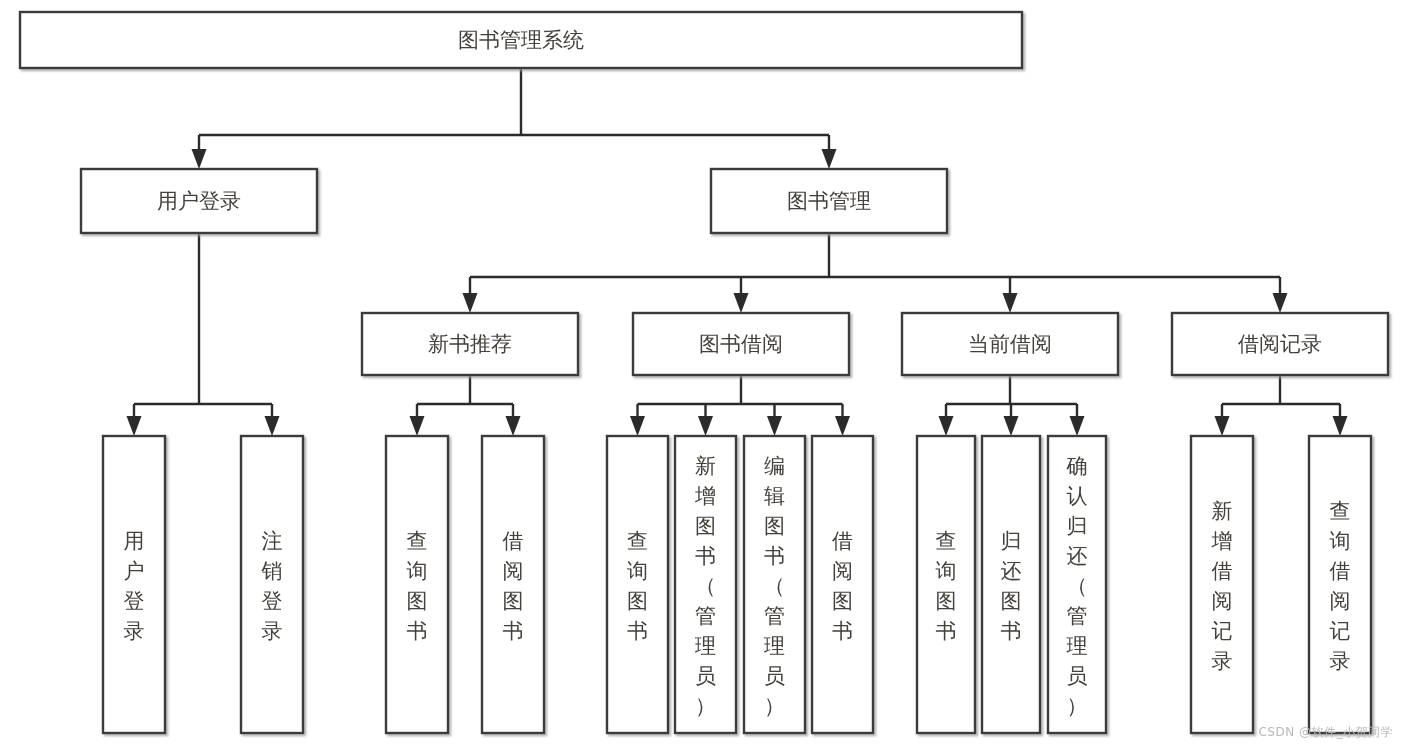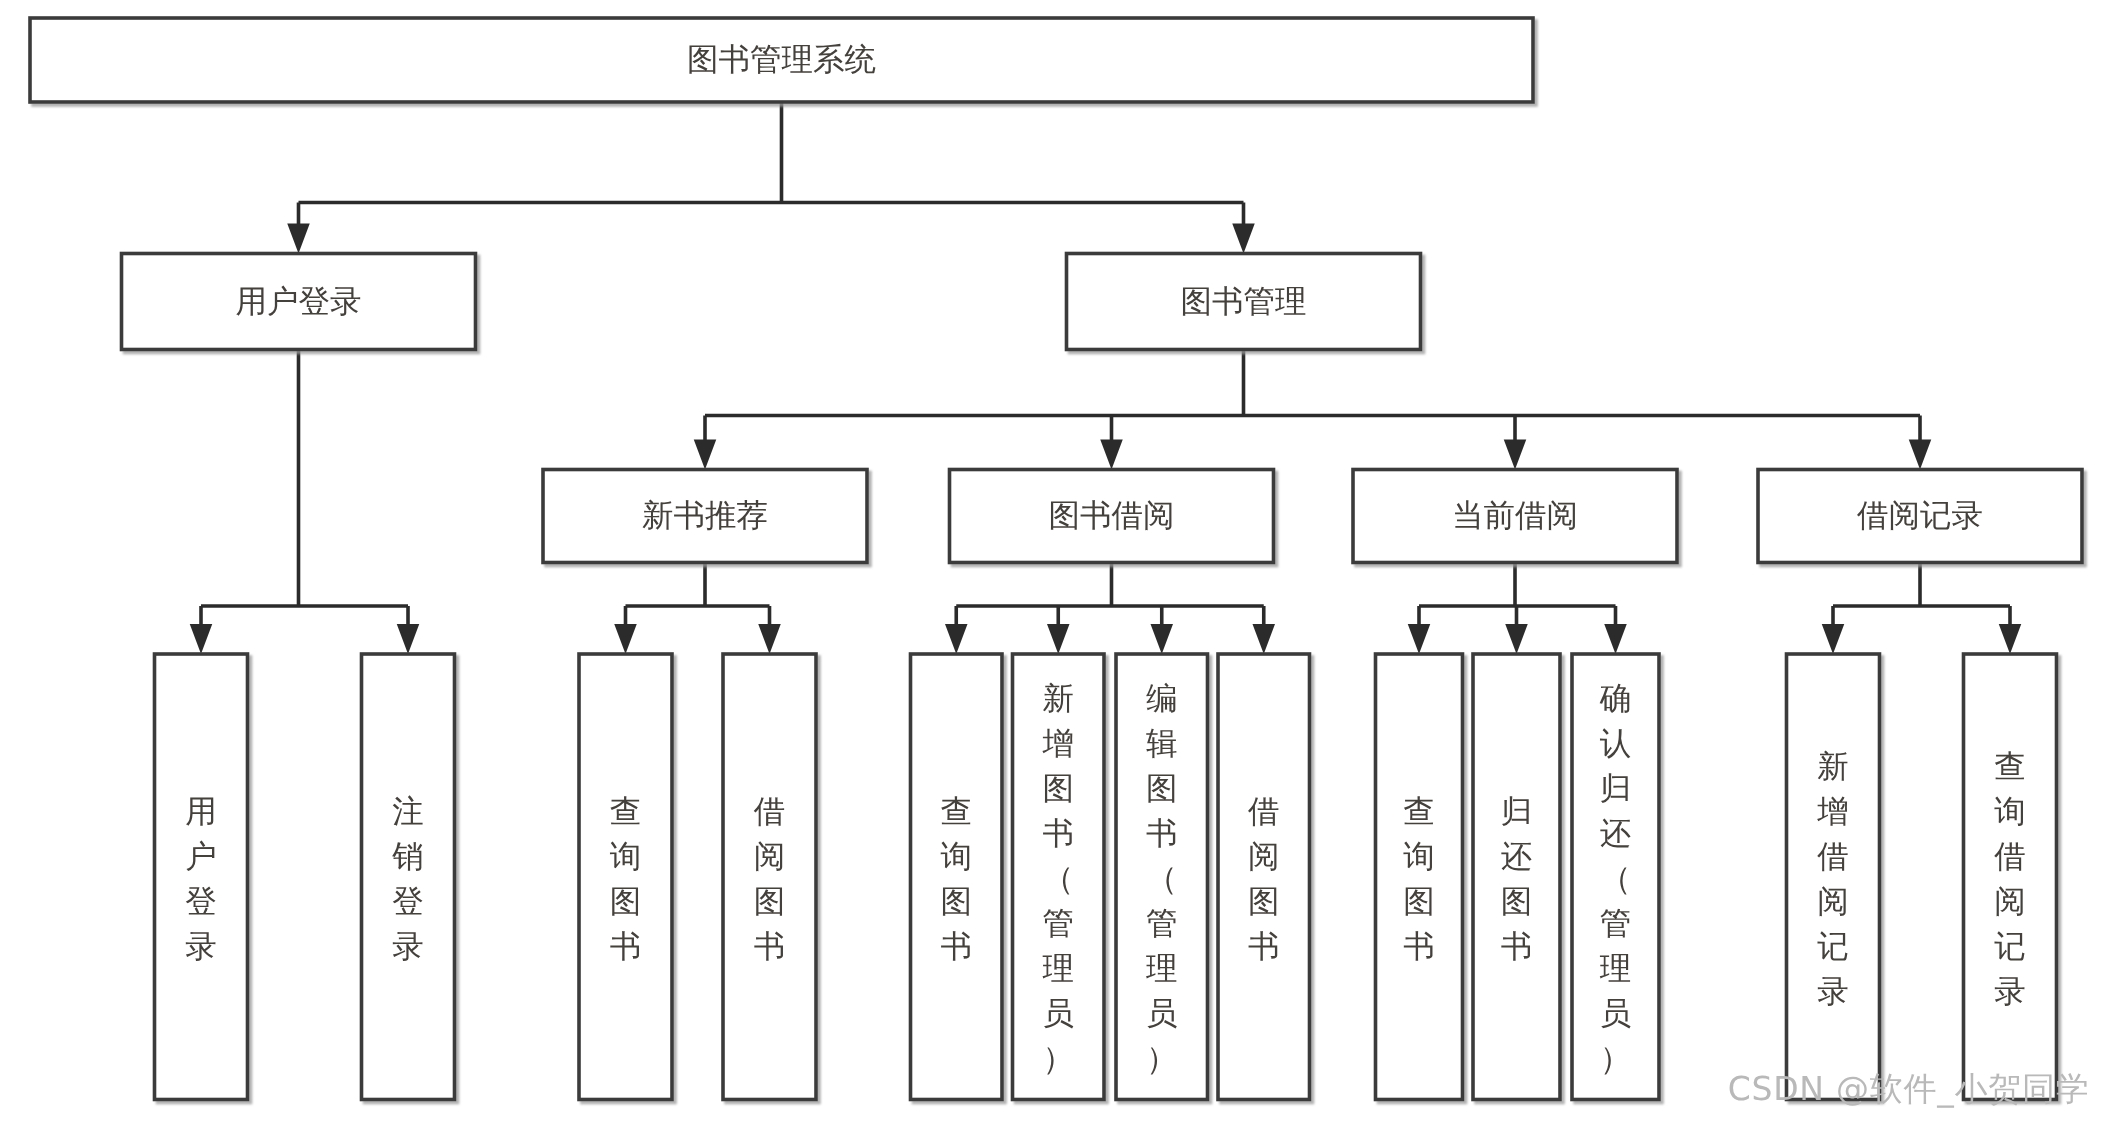--- a/index.html
+++ b/index.html
@@ -51,21 +51,21 @@
     fill: #44403c;
     font-family: "DejaVu Sans", "Liberation Sans", sans-serif;
     font-size: 21px;
     text-anchor: middle;
   }
   .watermark {
     position: absolute;
     right: 12px;
     bottom: 6px;
     color: #b9b9b9;
-    font-size: 22px;
+    font-size: 12px;
     font-family: "DejaVu Sans", "Liberation Sans", sans-serif;
     letter-spacing: 0.5px;
     white-space: nowrap;
     user-select: none;
   }
 </style>
 </head>
 <body>
 
 <svg id="diagram-root" viewBox="0 0 1405 747" xmlns="http://www.w3.org/2000/svg">

